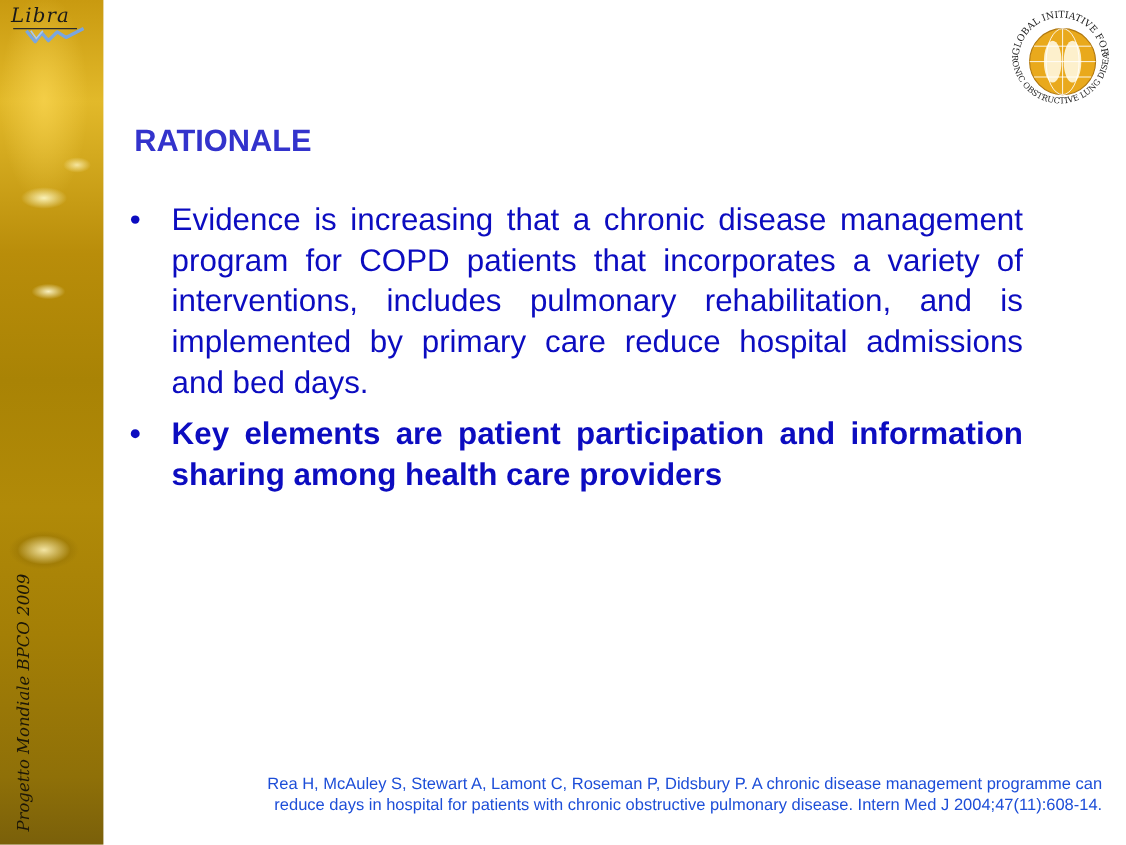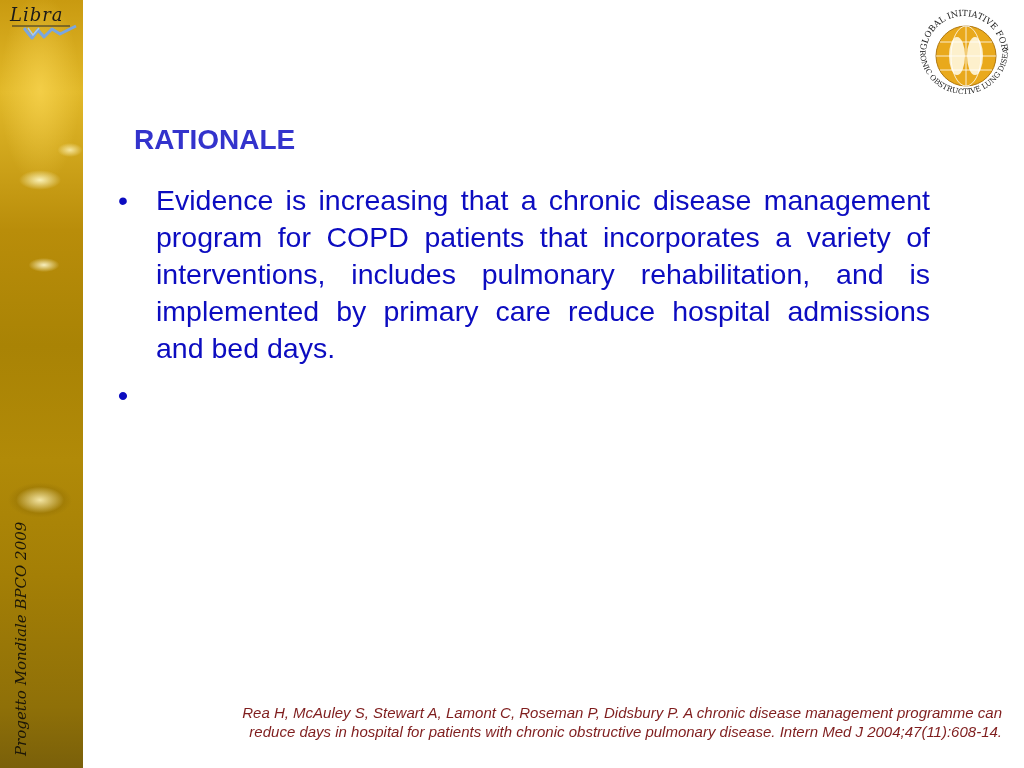--- a/index.html
+++ b/index.html
@@ -22,20 +22,21 @@
       left: 0; top: 0;
       width: 83px;
       height: 768px;
       background:
         radial-gradient(ellipse 30px 14px at 40px 180px, rgba(255,250,200,0.9), rgba(255,230,120,0) 70%),
         radial-gradient(ellipse 22px 10px at 44px 265px, rgba(255,250,210,0.9), rgba(255,230,120,0) 70%),
         radial-gradient(ellipse 18px 10px at 70px 150px, rgba(255,245,190,0.8), rgba(255,230,120,0) 70%),
         radial-gradient(ellipse 40px 22px at 40px 500px, rgba(255,245,190,0.85), rgba(120,90,0,0.2) 60%, rgba(200,160,20,0) 80%),
         radial-gradient(ellipse 50px 120px at 40px 90px, rgba(255,220,90,0.6), rgba(200,160,20,0) 80%),
         linear-gradient(180deg, #c99a10 0%, #e2b92a 12%, #b98d0a 30%, #a98305 45%, #b18a08 60%, #a47f06 75%, #8f7008 92%, #7a600a 100%);
+      padding-left: 11px;
     }
     .sidebar-logo {
       position: absolute;
       left: 6px; top: 6px;
       width: 74px;
       height: 34px;
     }
     .sidebar-logo-text {
       position: absolute;
       left: 4px; top: -2px;
@@ -64,21 +65,21 @@
       width: 104px;
       height: 104px;
     }
     .title {
       position: absolute;
       left: 118px;
       top: 108px;
       font-size: 28px;
       font-weight: bold;
       color: #3333cc;
-      margin: 16px;
+      margin: 4px;
     }
     .bullets {
       position: absolute;
       left: 118px;
       top: 182px;
       width: 812px;
       margin: 0;
       padding: 0;
       list-style: none;
       color: #0c0cc0;
@@ -96,24 +97,23 @@
       left: 0; top: 0;
       width: 20px;
     }
     .bullet.bold { font-weight: bold; }
     .citation {
       position: absolute;
       right: 22px;
       top: 703px;
       width: 880px;
       text-align: right;
-      font-style: italic;
       font-size: 15px;
       line-height: 19px;
-      color: #7f1d1d;
+      color: #1d4ed8;
     }
     .citation div { white-space: nowrap; }
   </style>
 </head>
 <body>
 
 <div class="slide">
 
   <div class="sidebar">
     <div class="sidebar-logo">
@@ -150,20 +150,21 @@
 
   <h1 class="title">RATIONALE</h1>
 
   <ul class="bullets">
     <li class="bullet">
       <span class="dot">•</span>
       <span>Evidence is increasing that a chronic disease management program for COPD patients that incorporates a variety of interventions, includes pulmonary rehabilitation, and is implemented by primary care reduce hospital admissions and bed days.</span>
     </li>
     <li class="bullet bold">
       <span class="dot">•</span>
+      <span>Key elements are patient participation and information sharing among health care providers</span>
     </li>
   </ul>
 
   <div class="citation">
     <div>Rea H, McAuley S, Stewart A, Lamont C, Roseman P, Didsbury P. A chronic disease management programme can</div>
     <div>reduce days in hospital for patients with chronic obstructive pulmonary disease. Intern Med J 2004;47(11):608-14.</div>
   </div>
 
 </div>
 

